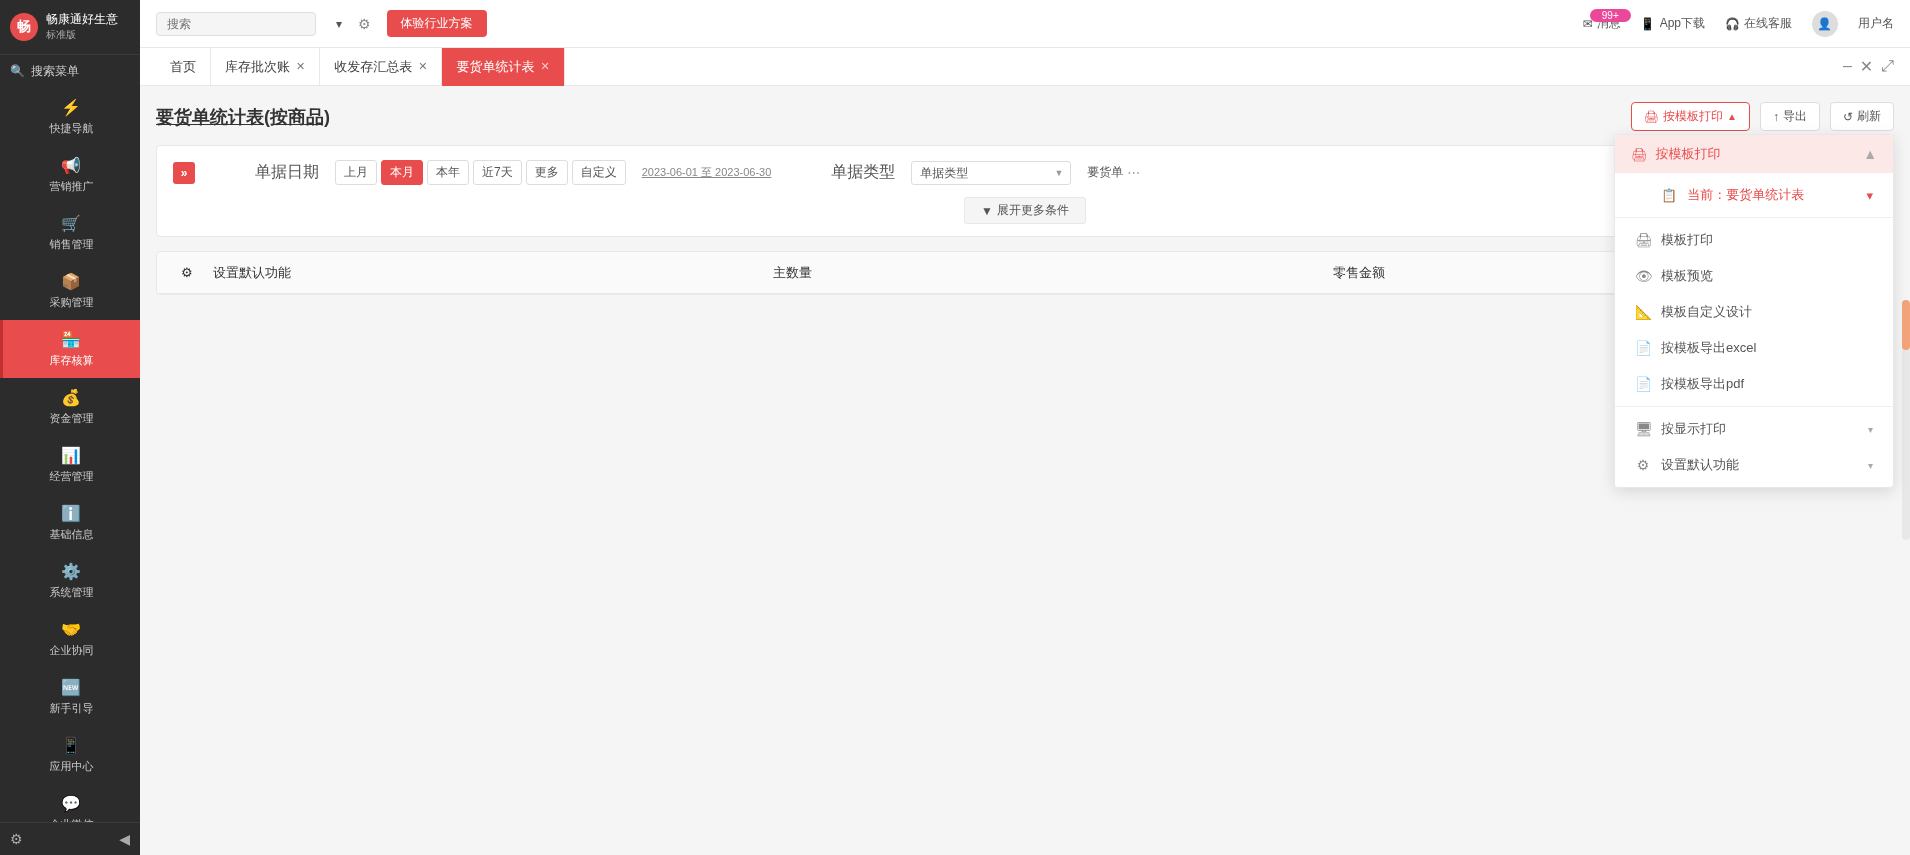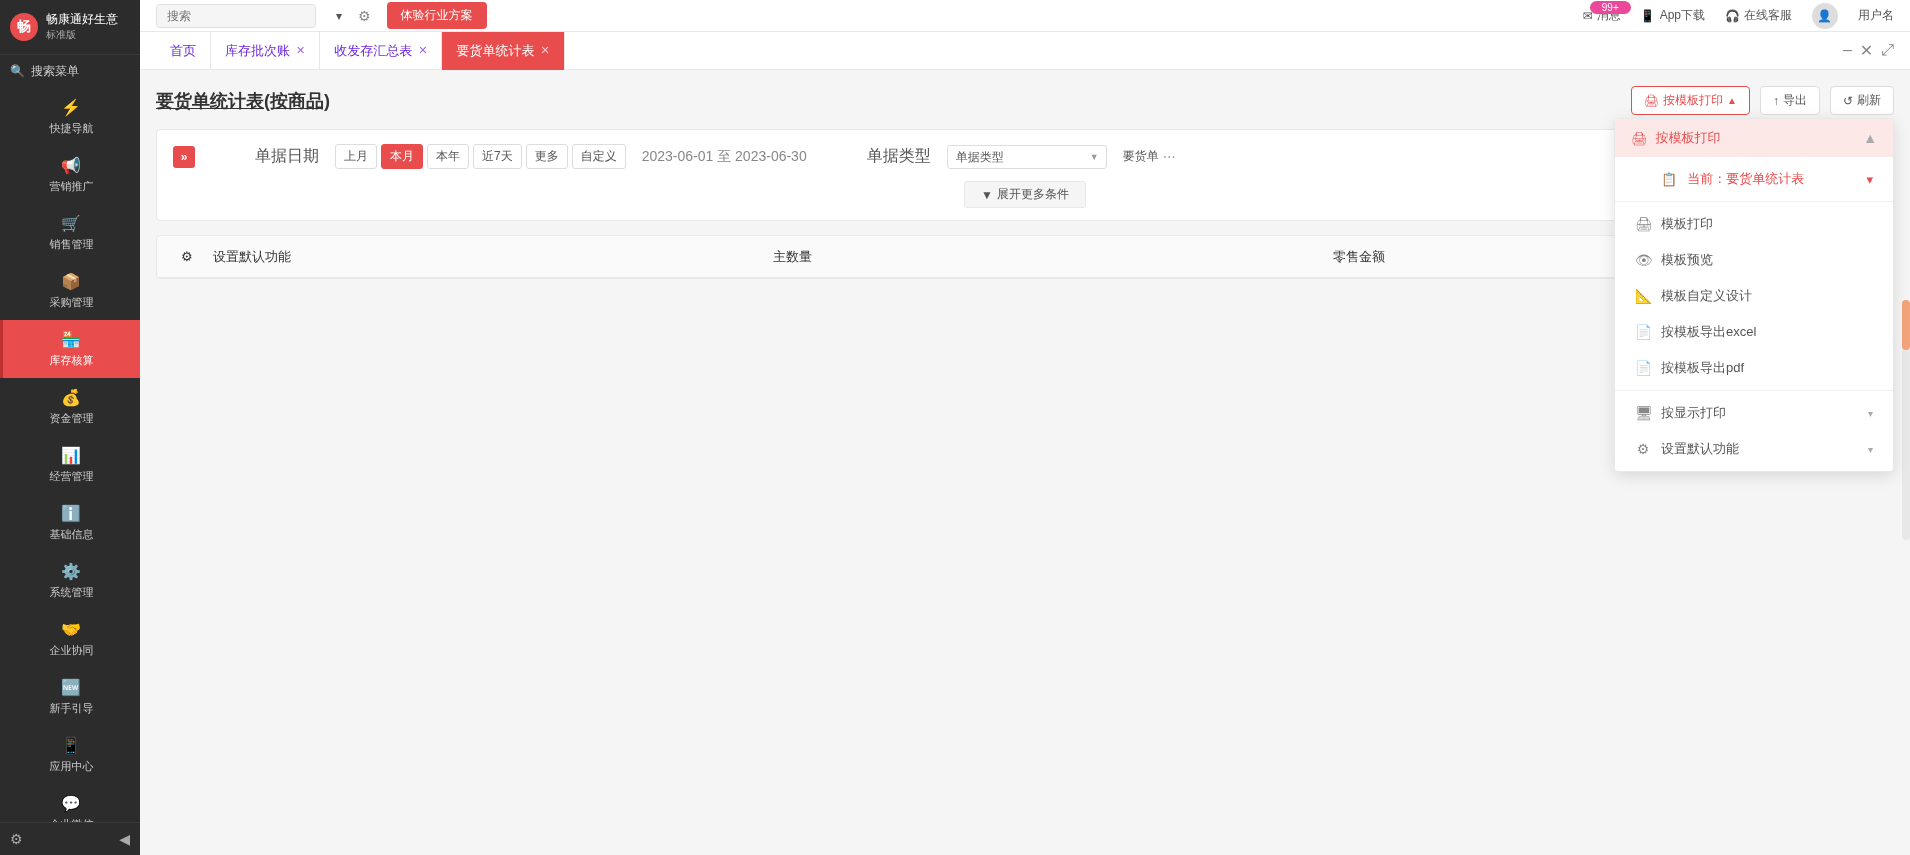--- a/index.html
+++ b/index.html
@@ -64,21 +64,21 @@
       flex: 1;
       display: flex;
       flex-direction: column;
       overflow: hidden;
       position: relative;
     }
 
     
     .topbar {
       background: #fff;
-      height: 32px;
+      height: 48px;
       display: flex;
       align-items: center;
       padding: 0 16px;
       border-bottom: 1px solid #e8e8e8;
       gap: 16px;
       flex-shrink: 0;
     }
     .topbar-search {
       background: #f5f5f5;
       border: 1px solid #e0e0e0;
@@ -131,21 +131,21 @@
       gap: 0;
     }
     .tab {
       padding: 0 14px;
       height: 38px;
       display: flex;
       align-items: center;
       gap: 6px;
       cursor: pointer;
       font-size: 13px;
-      color: #6d28d9;
+      color: #404040;
       border-right: 1px solid #e8e8e8;
       white-space: nowrap;
     }
     .tab:first-child { border-left: none; }
     .tab.active {
       background: #e84c4c;
       color: #fff;
     }
     .tab .tab-close {
       font-size: 11px; cursor: pointer; opacity: 0.7;
@@ -220,21 +220,21 @@
       color: #fff;
       display: flex; align-items: center; justify-content: center;
       cursor: pointer; font-size: 12px; font-weight: bold; flex-shrink: 0;
     }
     .filter-label { color: #555; font-size: 16px; white-space: nowrap; margin-left: 44px; }
     .date-btn {
       padding: 3px 8px; border: 1px solid #ddd; border-radius: 3px;
       cursor: pointer; font-size: 12px; color: #555; background: #fff;
     }
     .date-btn.active { background: #e84c4c; color: #fff; border-color: #e84c4c; }
-    .date-range { font-size: 14px; color: #888; }
+    .date-range { font-size: 11px; color: #888; text-decoration: underline; }
     .filter-select {
       border: 1px solid #ddd; border-radius: 3px;
       padding: 4px 24px 4px 8px; font-size: 12px; color: #555;
       background: #fff; cursor: pointer; min-width: 160px;
       appearance: none; position: relative;
     }
     .filter-select-wrap { position: relative; display: inline-block; }
     .filter-select-wrap::after {
       content: '▼'; font-size: 9px; color: #999;
       position: absolute; right: 8px; top: 50%; transform: translateY(-50%);

